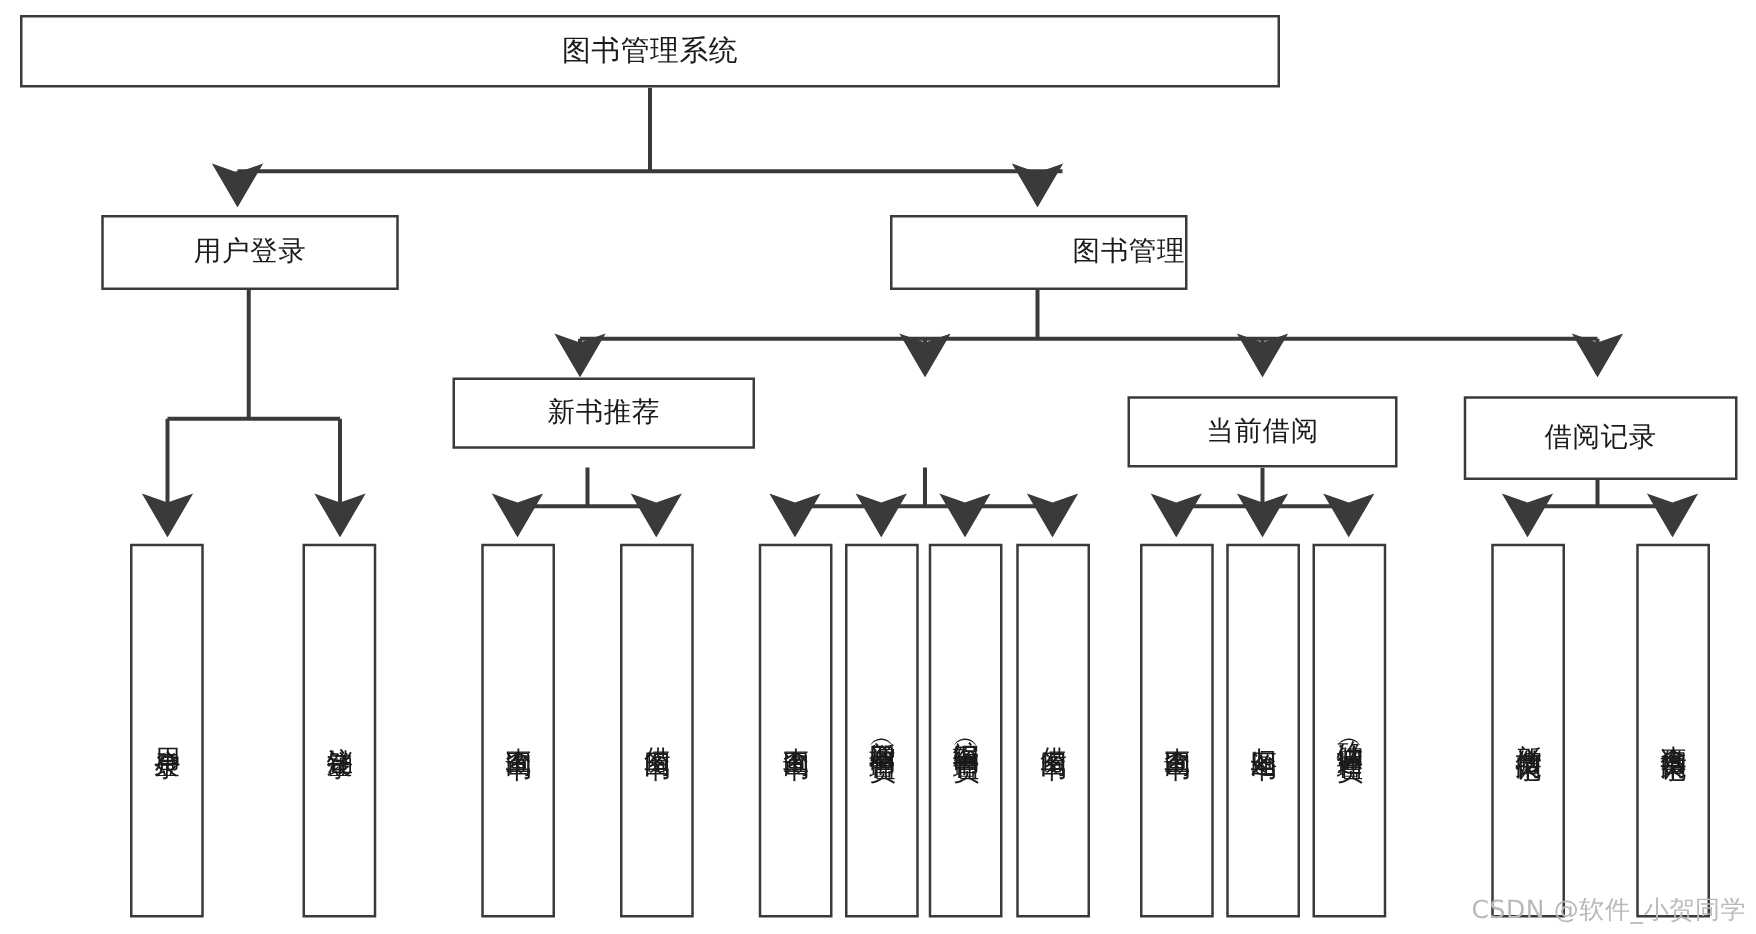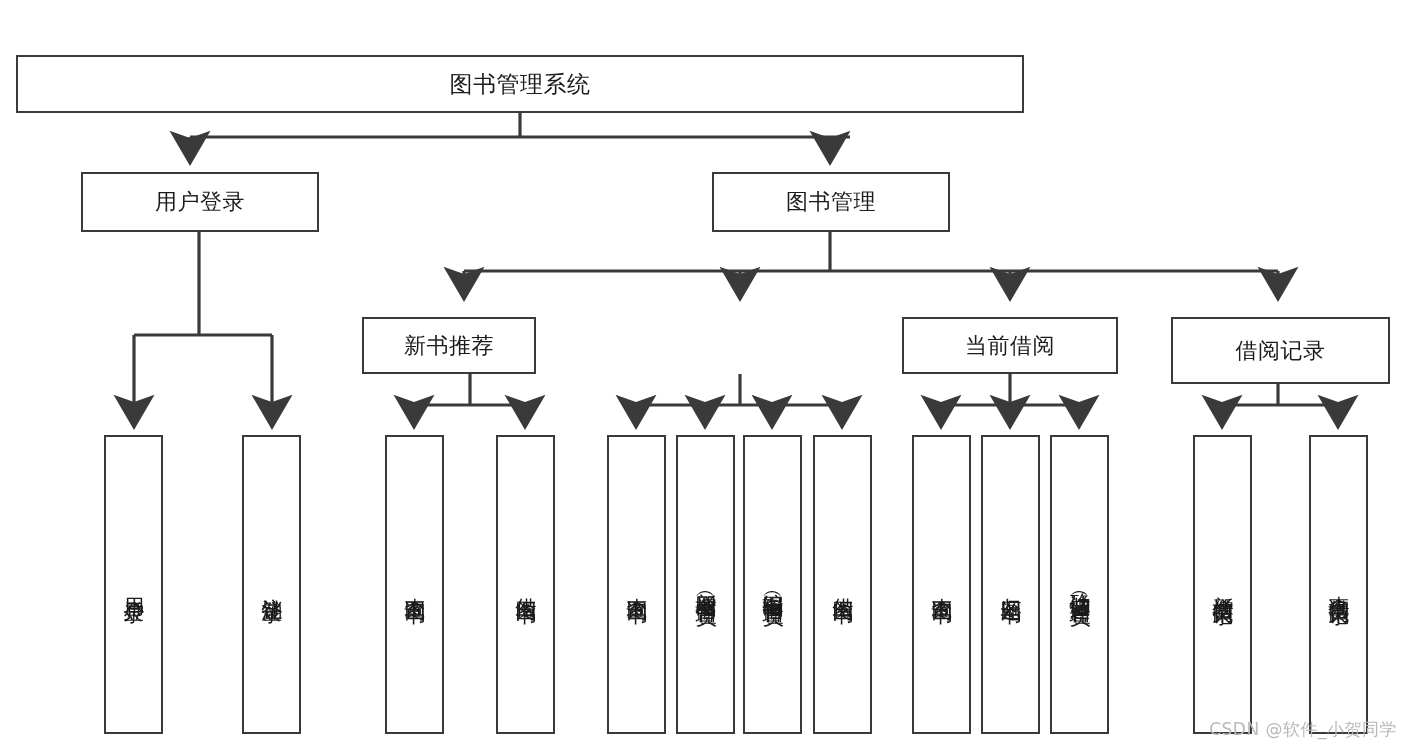--- a/index.html
+++ b/index.html
@@ -55,21 +55,21 @@
   .node.vertical .vtext {
     writing-mode: vertical-rl;
     text-orientation: upright;
     display: block;
     max-height: 100%;
   }
   .watermark {
     position: absolute;
     right: 8px;
     bottom: 6px;
-    font-size: 17px;
+    font-size: 20px;
     color: #b9b9b9;
     letter-spacing: 0.5px;
     white-space: nowrap;
     user-select: none;
   }
 </style>
 </head>
 <body>
 
 <div id="diagram-root">
@@ -117,32 +117,32 @@
       <path d="M1010,405 L1010,427" marker-end="url(#arrow)"></path>
       <path d="M1079,405 L1079,427" marker-end="url(#arrow)"></path>
 
       <path d="M1278,374 L1278,405"></path>
       <path d="M1222,405 L1338,405"></path>
       <path d="M1222,405 L1222,427" marker-end="url(#arrow)"></path>
       <path d="M1338,405 L1338,427" marker-end="url(#arrow)"></path>
     </g>
   </svg>
 
-  <div class="node horizontal root" style="left:16px; top:12px; width:1008px; height:58px;margin-top:43px;">
+  <div class="node horizontal root" style="left:16px; top:12px; width:1008px; height:58px;">
     <span>图书管理系统</span>
   </div>
 
   <div class="node horizontal" style="left:81px; top:172px; width:238px; height:60px;">
     <span>用户登录</span>
   </div>
-  <div class="node horizontal" style="left:712px; top:172px; width:238px; height:60px;">
+  <div class="node horizontal" style="left:712px; top:172px; width:238px; height:60px;justify-content:flex-end;">
     <span>图书管理</span>
   </div>
 
-  <div class="node horizontal" style="left:362px; top:317px; width:174px; height:57px;">
+  <div class="node horizontal" style="left:362px; top:302px; width:242px; height:57px;">
     <span>新书推荐</span>
   </div>
   <div class="node horizontal" style="left:902px; top:317px; width:216px; height:57px;">
     <span>当前借阅</span>
   </div>
   <div class="node horizontal" style="left:1171px; top:317px; width:219px; height:67px;">
     <span>借阅记录</span>
   </div>
 
   <div class="node vertical" style="left:104px; top:435px; width:59px; height:299px;">

